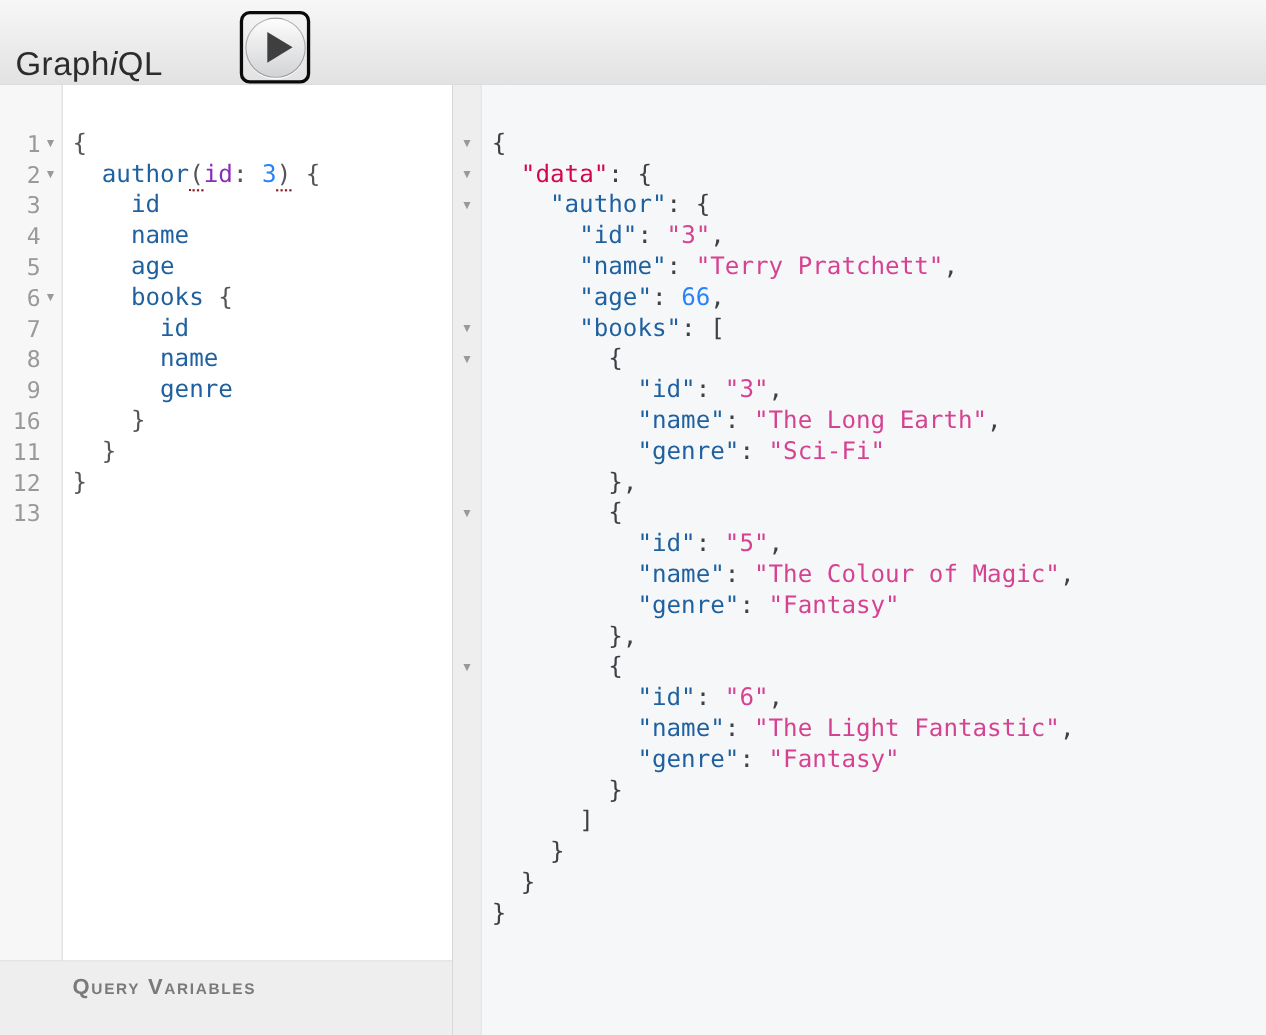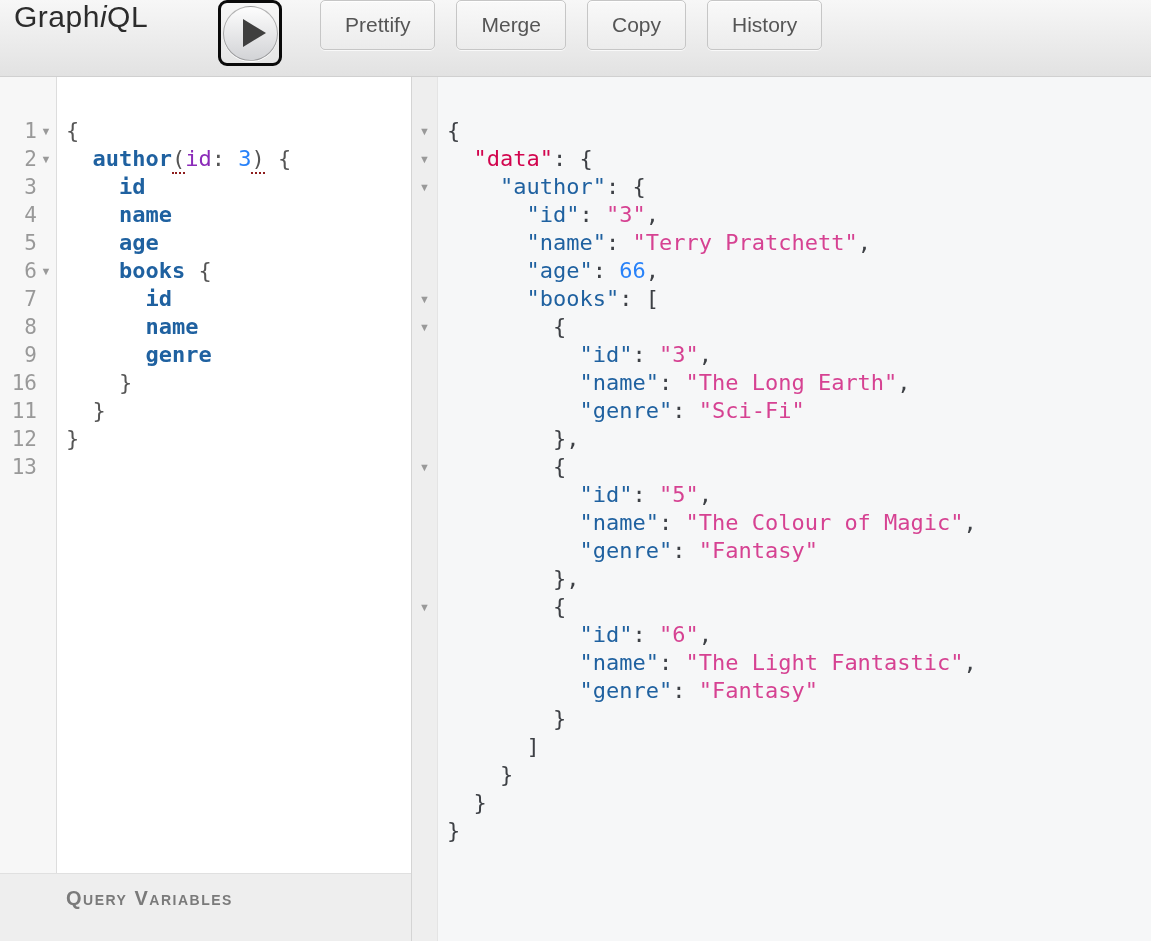--- a/index.html
+++ b/index.html
@@ -6,21 +6,21 @@
   body{
     width:1151px;height:941px;overflow:hidden;position:relative;
     background:#fff;font-family:"Liberation Sans",sans-serif;
     -webkit-font-smoothing:antialiased;
   }
   
   .topbar{
     position:absolute;left:0;top:0;width:1151px;height:77px;box-sizing:border-box;
     background:linear-gradient(var(--c-topbar-top,#f7f7f7),var(--c-topbar-bottom,#e2e2e2));
     border-bottom:1px solid #d0d0d0;
-    display:flex;align-items:flex-start;padding-left:14px;z-index:5;
+    display:flex;align-items:flex-end;padding-left:14px;z-index:5;
   }
   .logo{font-size:30px;color:#2c2c2c;letter-spacing:.5px;}
   .logo em{font-style:italic;}
   .exec-ring{
     margin-left:70px;width:64px;height:66px;box-sizing:border-box;
     border:3px solid #0a0a0a;border-radius:9px;
     display:flex;align-items:center;justify-content:center;flex:none;
   }
   .exec-btn{
     width:55px;height:55px;border-radius:50%;
@@ -53,21 +53,21 @@
   .gutter-row{height:28px;display:flex;align-items:center;}
   .ln{
     width:37px;text-align:right;color:#999;
     font-family:"DejaVu Sans Mono","Liberation Mono",monospace;
     font-size:21px;line-height:28px;flex:none;
   }
   .fold-cell{width:18px;text-align:center;flex:none;}
   .fold-arrow{color:#999;font-size:11px;line-height:28px;cursor:pointer;display:inline-block;}
   
   .tok-punct  {color:var(--c-punct,#555555);}
-  .tok-field  {color:var(--c-field,#1F61A0);font-weight:bold;}
+  .tok-field  {color:var(--c-field,#1F61A0);}
   .tok-argname{color:var(--c-argname,#8B2BB9);}
   .tok-number {color:var(--c-number,#2882F9);}
   .tok-rpunct {color:var(--c-rpunct,#3d4045);}
   .tok-defkey {color:var(--c-defkey,#D2054E);}
   .tok-key    {color:var(--c-key,#1F61A0);}
   .tok-string {color:var(--c-string,#D64292);}
   .tok-ws     {color:inherit;}
   .tok-err{border-bottom:2px dotted var(--c-error,#8e1d1d);padding-bottom:1px;}
   
   .query-pane{position:absolute;left:0;top:77px;width:411px;bottom:0;background:#fff;}
@@ -111,26 +111,20 @@
 
   <header class="topbar">
     <div class="logo"><span>Graph</span><em>i</em><span>QL</span></div>
 
     <div class="exec-ring">
       <button class="exec-btn">
         <span class="play"></span>
       </button>
     </div>
 
-    <div class="toolbar">
-        <button class="tb-btn">Prettify</button>
-        <button class="tb-btn">Merge</button>
-        <button class="tb-btn">Copy</button>
-        <button class="tb-btn">History</button>
-      </div>
   </header>
 
   <div class="query-pane">
     <div class="q-gutter">
         <div class="gutter-row">
           <span class="ln">1</span>
           <span class="fold-cell"><span class="fold-arrow">▼</span></span>
         </div>
         <div class="gutter-row">
           <span class="ln">2</span>

